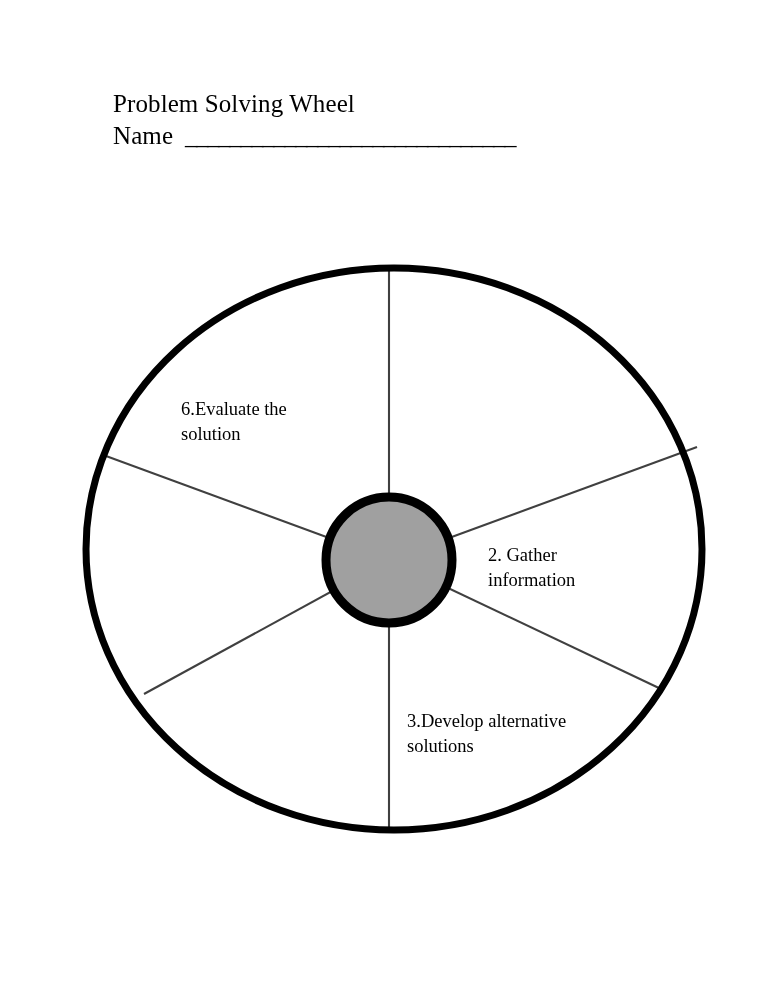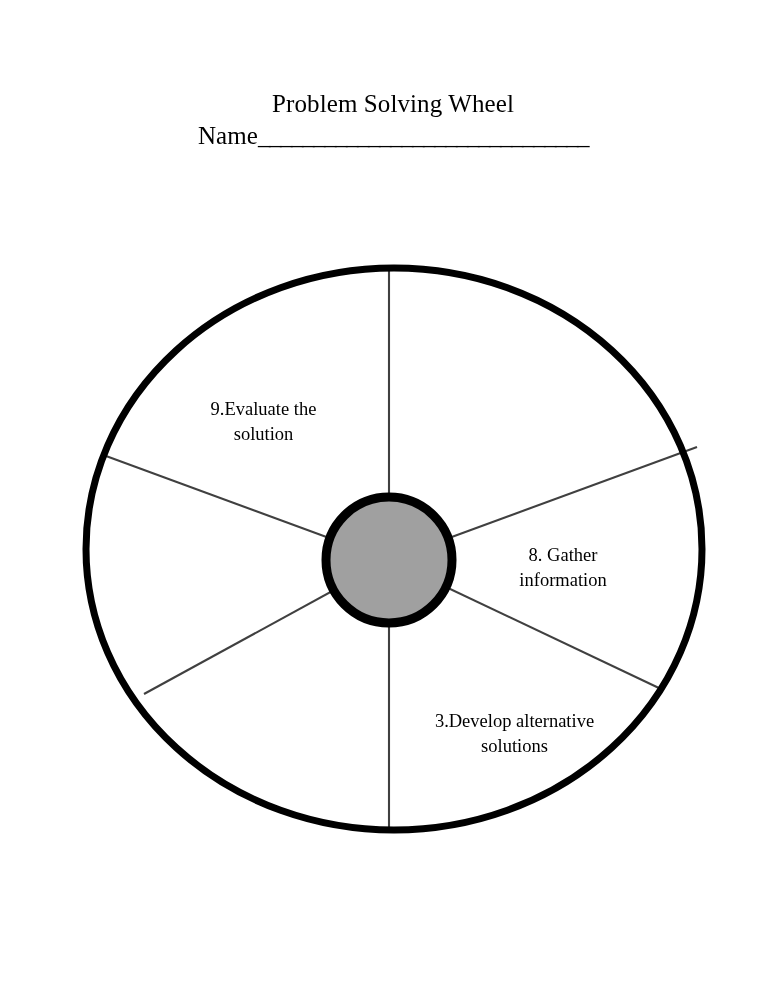--- a/index.html
+++ b/index.html
@@ -16,21 +16,20 @@
     font-family: "Liberation Serif", "DejaVu Serif", serif;
     color: #000000;
   }
   .page {
     position: absolute;
     left: 0;
     top: 0;
     width: 768px;
     height: 768px;
     background: #ffffff;
-    text-align: center;
   }
   .heading-block {
     position: absolute;
     left: 113px;
     top: 88px;
     width: 560px;
   }
   .doc-title {
     font-size: 25px;
     line-height: 32px;
@@ -42,20 +41,21 @@
     line-height: 32px;
     letter-spacing: -0.2px;
     white-space: nowrap;
   }
   .name-label {
     letter-spacing: 0.1px;
     margin-top: 28px;
   }
   .name-rule {
     letter-spacing: -1.5px;
+    margin-left: 12px;
   }
   .wheel-wrap {
     position: absolute;
     left: 0;
     top: 0;
     width: 768px;
     height: 994px;
   }
   .wheel-svg {
     display: block;
@@ -103,18 +103,18 @@
 
       <circle cx="389" cy="560" r="63" fill="#a0a0a0" stroke="none"></circle>
       <g stroke="#404040" stroke-width="2.1" fill="none" clip-path="circle(63px at 389px 560px)">
         <line x1="389" y1="491" x2="389" y2="629"></line>
         <line x1="318" y1="534" x2="460" y2="586"></line>
         <line x1="318" y1="593" x2="460" y2="526"></line>
       </g>
       <circle cx="389" cy="560" r="63" fill="none" stroke="#000000" stroke-width="9"></circle>
     </svg>
 
-    <div class="seg-label seg-2">8. Gather information</div>
+    <div class="seg-label seg-2">2. Gather information</div>
     <div class="seg-label seg-3">3.Develop alternative solutions</div>
-    <div class="seg-label seg-6">9.Evaluate the solution</div>
+    <div class="seg-label seg-6">6.Evaluate the solution</div>
   </div>
 
 </div>
 
 </body></html>

